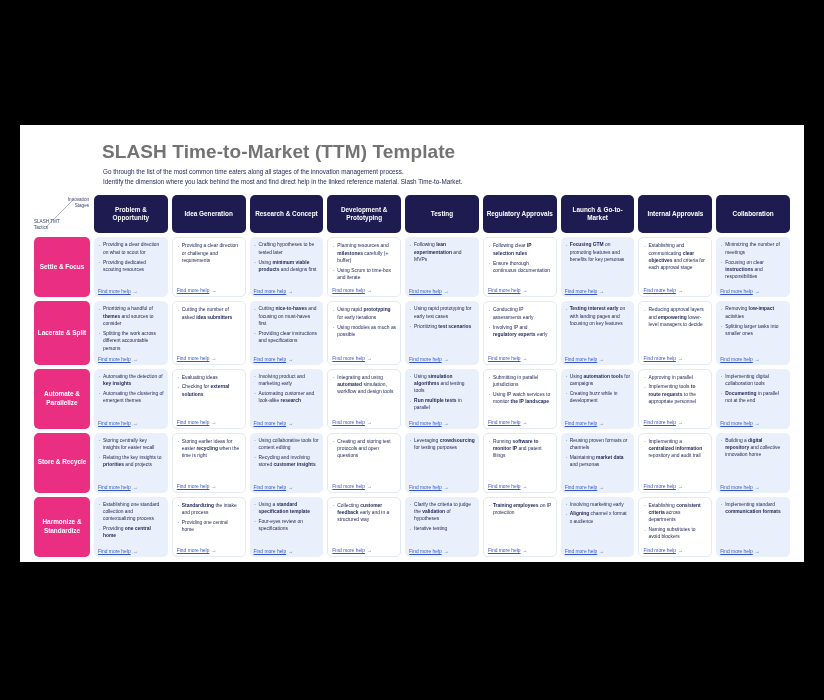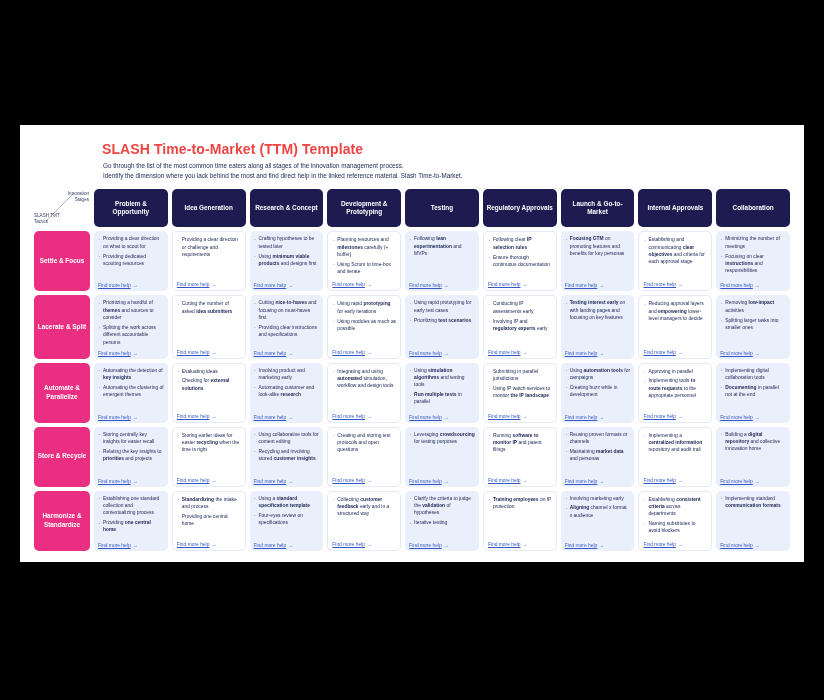--- a/index.html
+++ b/index.html
@@ -10,22 +10,22 @@
     overflow:hidden;
   }
   #canvas{
     position:absolute;left:20px;top:125px;
     width:784px;height:437px;
     background:#ffffff;
     box-sizing:border-box;
     padding:14px 14px 10px 14px;
   }
   .title{
-    color:#ef4444;
-    font-size:14px;
+    color:#737373;
+    font-size:19px;
     font-weight:bold;
     letter-spacing:.1px;
     margin:2px 0 4px 68px;
   }
   .subtitle{
     color:#1b2353;
     font-size:6.3px;
     line-height:1.62;
     margin-left:69px;
     max-width:560px;

